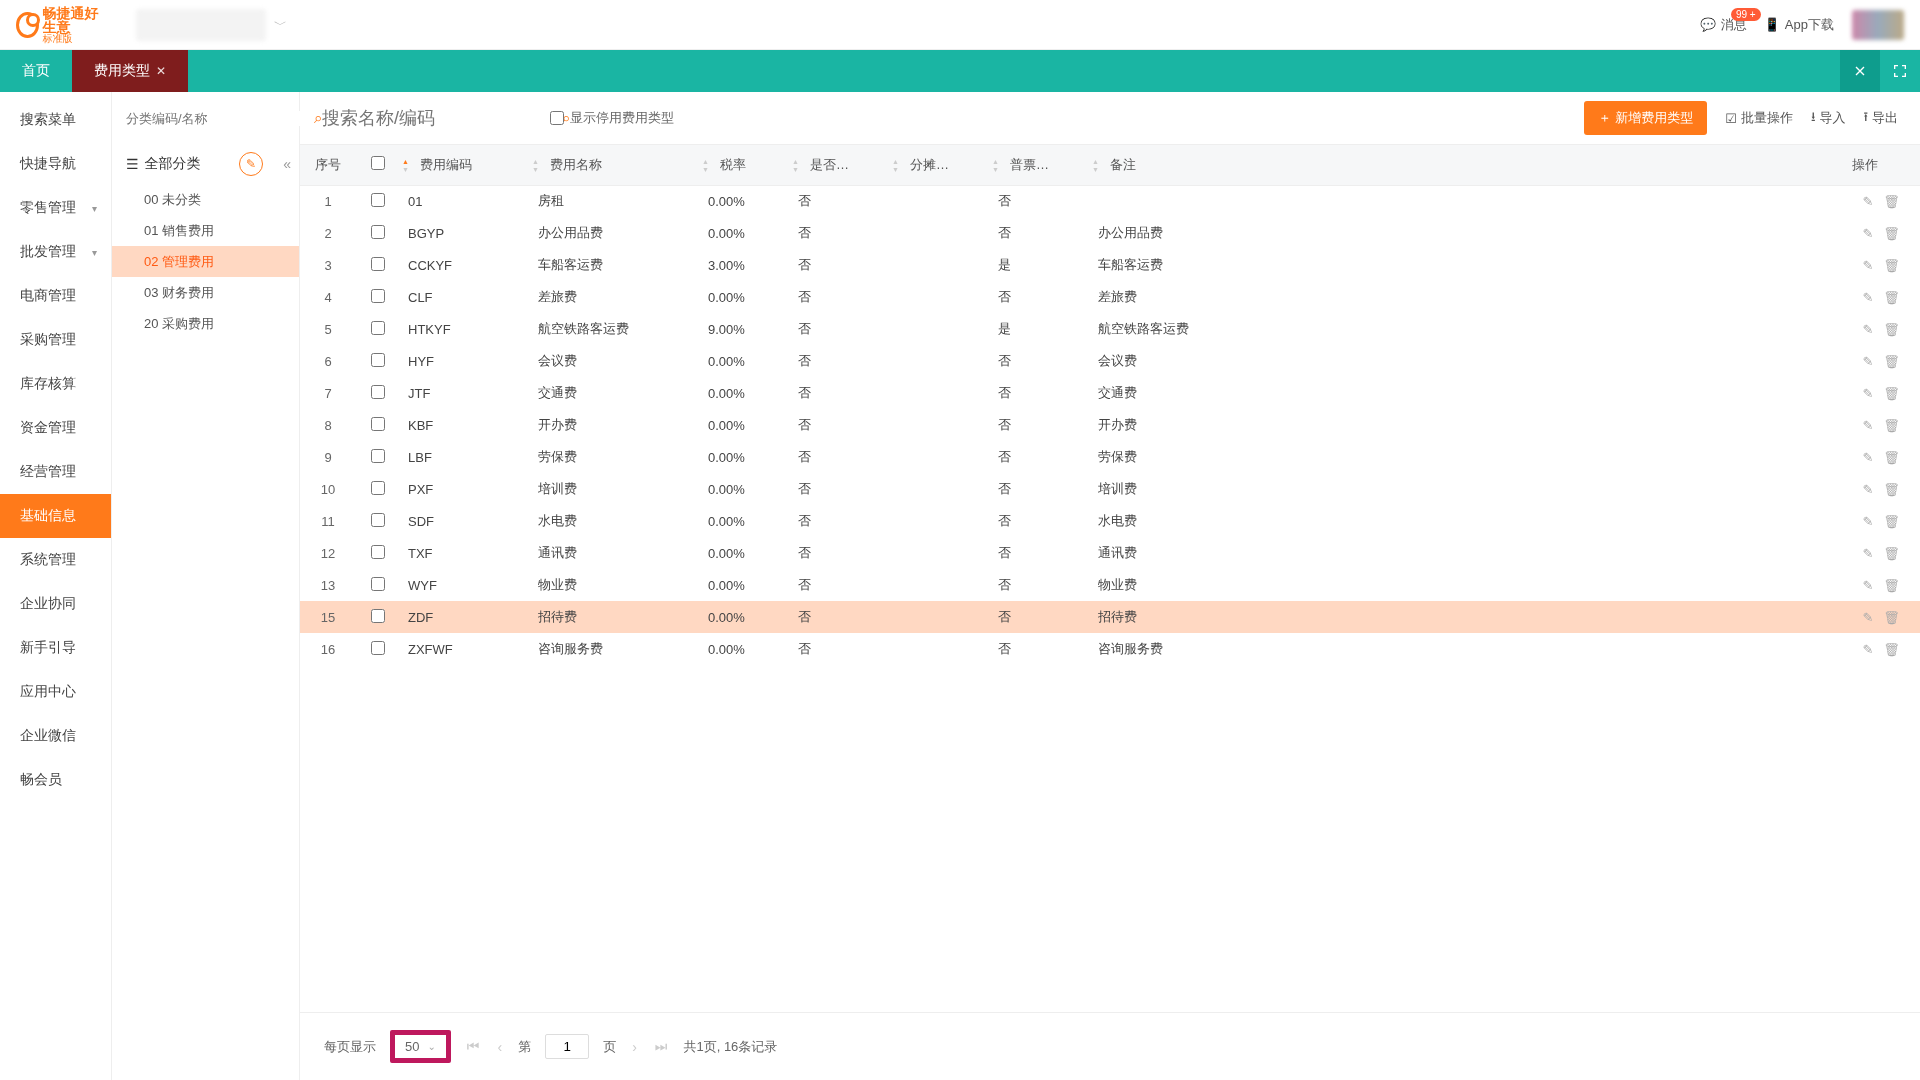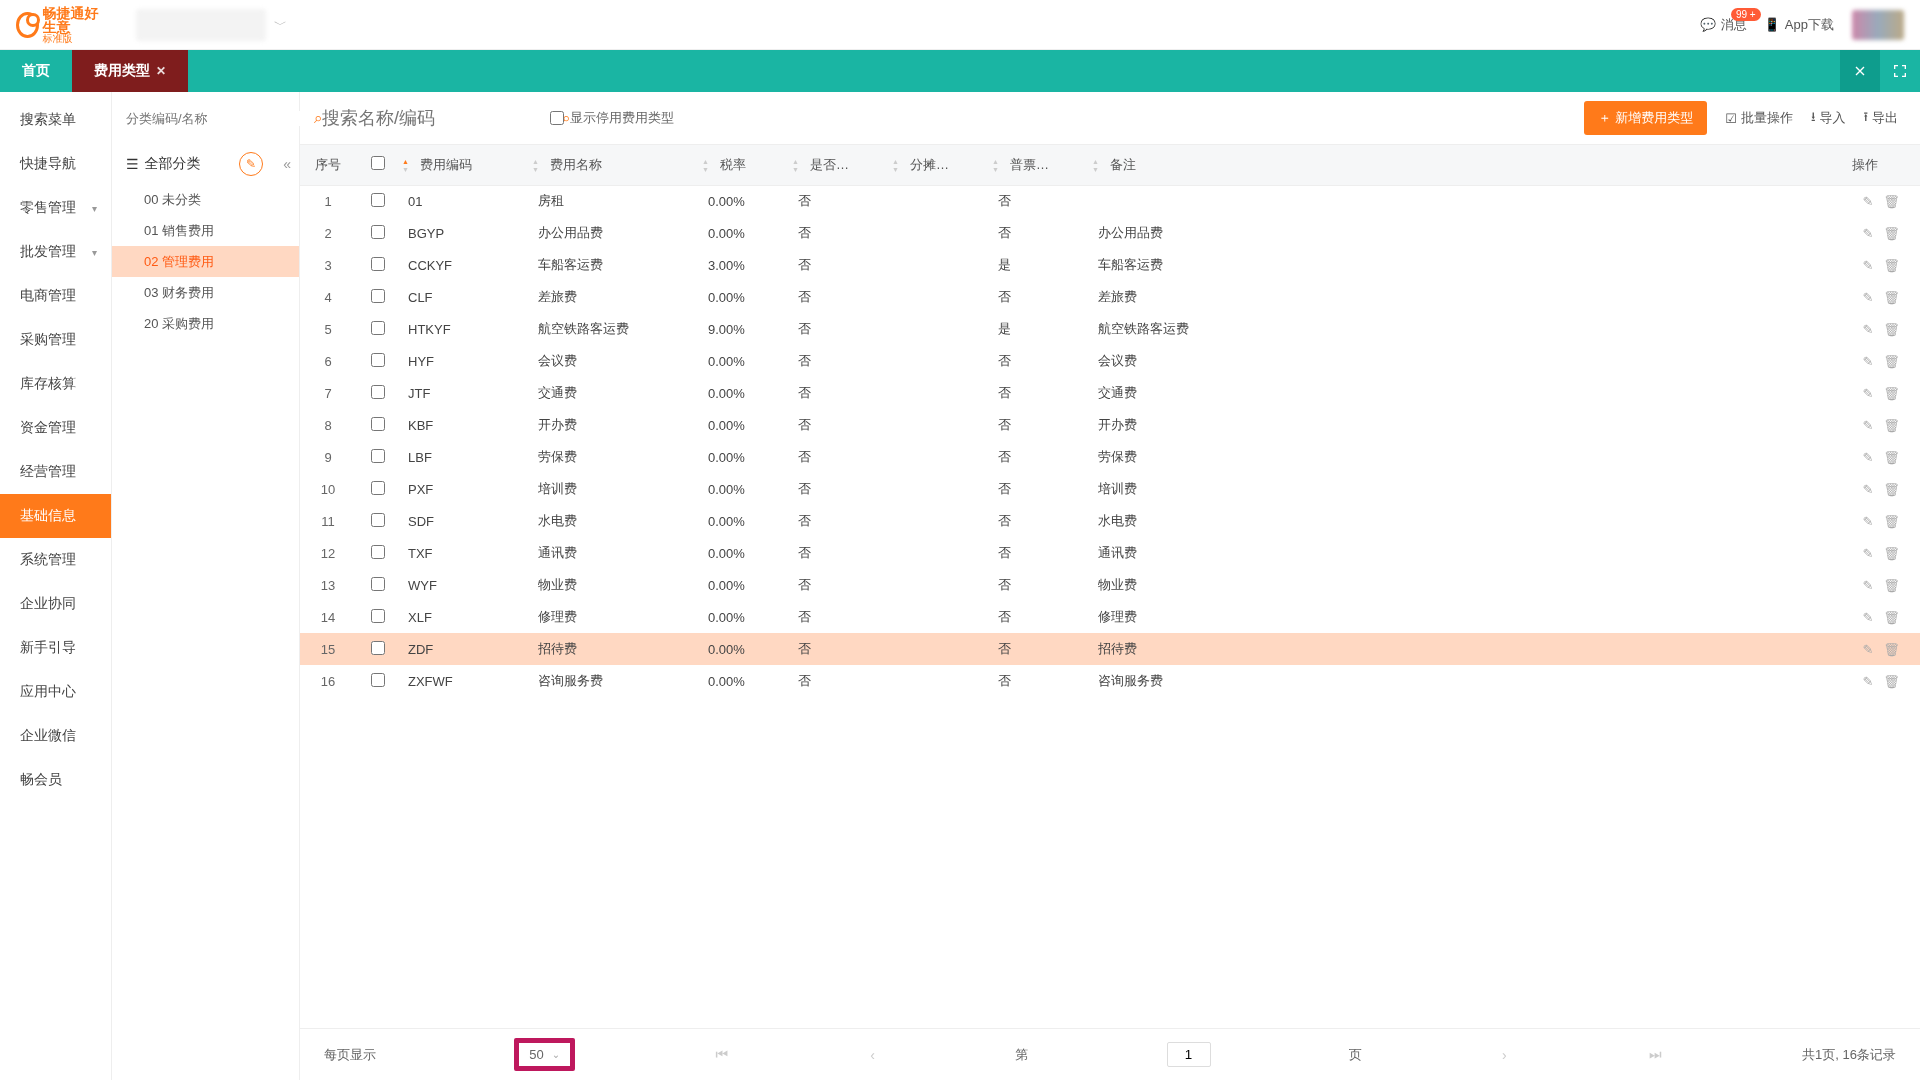--- a/index.html
+++ b/index.html
@@ -15,21 +15,21 @@
 .logo-txt-2{font-size:10px;color:#ff7a1a;}
 .top-left-blur{width:130px;height:32px;background:#f3f3f3;border-radius:3px;margin-left:24px;filter:blur(2px);}
 .top-spacer{flex:1;}
 .top-right{display:flex;align-items:center;gap:18px;}
 .top-right-item{display:flex;align-items:center;gap:4px;font-size:13px;color:#555;cursor:pointer;position:relative;}
 .badge{position:absolute;top:-8px;right:-14px;background:#ff5b36;color:#fff;font-size:10px;padding:1px 5px;border-radius:8px;}
 .avatar{width:52px;height:30px;background:linear-gradient(90deg,#c8a,#9ab,#ba8);border-radius:3px;filter:blur(2px);}
 
 
 .tabstrip{height:42px;background:#1ab5a3;display:flex;align-items:stretch;position:relative;}
-.tab{padding:0 22px;display:flex;align-items:center;color:#fff;font-size:14px;cursor:pointer;gap:6px;font-weight:bold;}
+.tab{padding:0 22px;display:flex;align-items:center;color:#fff;font-size:14px;cursor:pointer;gap:6px;}
 .tab.active{background:#7f1d1d;}
 .tab-x{font-size:12px;opacity:.85;}
 .tabstrip-right{position:absolute;right:0;top:0;display:flex;height:100%;}
 .ts-btn{width:40px;display:flex;align-items:center;justify-content:center;color:#fff;cursor:pointer;}
 .ts-btn svg{width:16px;height:16px;stroke:#fff;}
 
 
 .shell{display:flex;height:calc(1080px - 50px - 42px);}
 
 
@@ -73,21 +73,21 @@
 th.op{width:110px;text-align:center;}
 td{height:32px;font-size:13px;color:#444;padding:0 8px;border-bottom:0;}
 tbody tr.hl{background:#ffd8c2;}
 td.seq{text-align:center;color:#666;}
 td.chk{text-align:center;}
 td.op{text-align:right;padding-right:20px;}
 .op-ic{color:#aaa;font-size:13px;cursor:pointer;margin-left:10px;}
 input[type=checkbox]{width:14px;height:14px;cursor:pointer;}
 
 
-.pager{height:52px;border-top:1px solid #eee;display:flex;align-items:center;justify-content:space-between;padding:0 24px;gap:14px;font-size:13px;color:#666;}
+.pager{height:68px;border-top:1px solid #eee;display:flex;align-items:center;justify-content:flex-start;padding:0 24px;gap:14px;font-size:13px;color:#666;}
 .pg-sel{border:5px solid #be185d;padding:4px 10px;border-radius:2px;display:flex;align-items:center;gap:8px;cursor:pointer;}
 .pg-btn{color:#ccc;cursor:pointer;font-size:14px;padding:2px;}
 .pg-input{width:44px;border:1px solid #ddd;padding:4px 6px;border-radius:2px;text-align:center;}
 </style>
 </head>
 <body>
 
 <div class="topbar">
   <div class="logo-box">
     <div class="logo-glyph"></div>
@@ -426,32 +426,20 @@
               <td class="chk"><input type="checkbox" style=""></td>
               <td>WYF</td>
               <td>物业费</td>
               <td>0.00%</td>
               <td>否</td>
               <td></td>
               <td>否</td>
               <td>物业费</td>
               <td class="op"><span class="op-ic">✎</span><span class="op-ic">🗑</span></td>
             </tr>
-            <tr>
-              <td class="seq">14</td>
-              <td class="chk"><input type="checkbox" style=""></td>
-              <td>XLF</td>
-              <td>修理费</td>
-              <td>0.00%</td>
-              <td>否</td>
-              <td></td>
-              <td>否</td>
-              <td>修理费</td>
-              <td class="op"><span class="op-ic">✎</span><span class="op-ic">🗑</span></td>
-            </tr>
             <tr class="hl">
               <td class="seq">15</td>
               <td class="chk"><input type="checkbox" style=""></td>
               <td>ZDF</td>
               <td>招待费</td>
               <td>0.00%</td>
               <td>否</td>
               <td></td>
               <td>否</td>
               <td>招待费</td>

